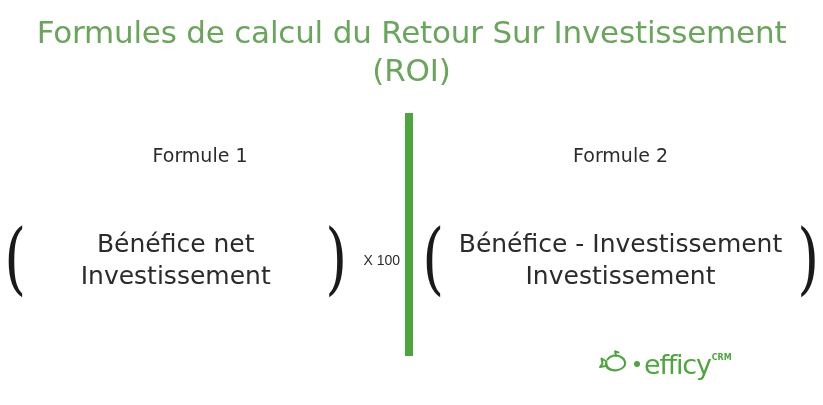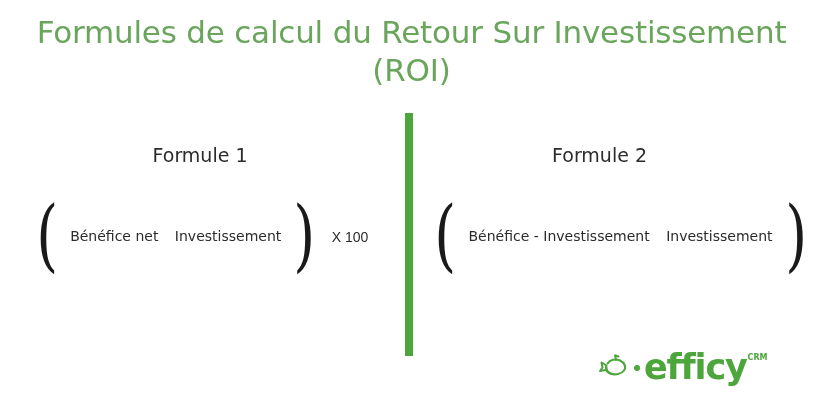--- a/index.html
+++ b/index.html
@@ -44,21 +44,21 @@
   }
 
   
   .col {
     position: absolute;
     top: 110px;
     text-align: center;
     margin-top: 32px;
   }
   .col-left  { left: 0px;   width: 400px; }
-  .col-right { left: 397px; width: 405px; }
+  .col-right { left: 418px; width: 405px; }
 
   .col-heading {
     color: #2b2b2b;
     font-size: 19px;
     font-weight: 400;
     line-height: 1.42;
     font-family: "DejaVu Sans", sans-serif;
   }
   .col-heading .sub { display: block; }
 
@@ -83,21 +83,21 @@
     position: relative;
     top: -2px;
   }
   .paren-r { margin-left: 2px; }
   .paren-l { margin-right: 2px; }
 
   .fraction {
     display: inline-block;
     text-align: center;
     color: #2b2b2b;
-    font-size: 14px;
+    font-size: 25px;
     font-family: "DejaVu Sans", sans-serif;
     line-height: 1.28;
   }
   .numerator, .denominator {
     padding: 0 6px;
     white-space: nowrap;
   }
   .frac-bar {
     height: 0;
     border-top: 2px dashed #4a4a4a;
@@ -123,22 +123,22 @@
   .logo-mark { display: block; }
   .logo-dot {
     width: 6px;
     height: 6px;
     border-radius: 50%;
     background: #4ca63c;
     margin: 0 4px 0 3px;
   }
   .logo-word {
     color: #4ca63c;
-    font-size: 35px;
-    font-weight: 700;
+    font-size: 27px;
+    font-weight: 400;
     letter-spacing: -1.2px;
     font-family: "DejaVu Sans", sans-serif;
     line-height: 1;
   }
   .logo-sup {
     color: #4ca63c;
     font-size: 8px;
     font-weight: 700;
     align-self: flex-start;
     margin-top: 3px;

